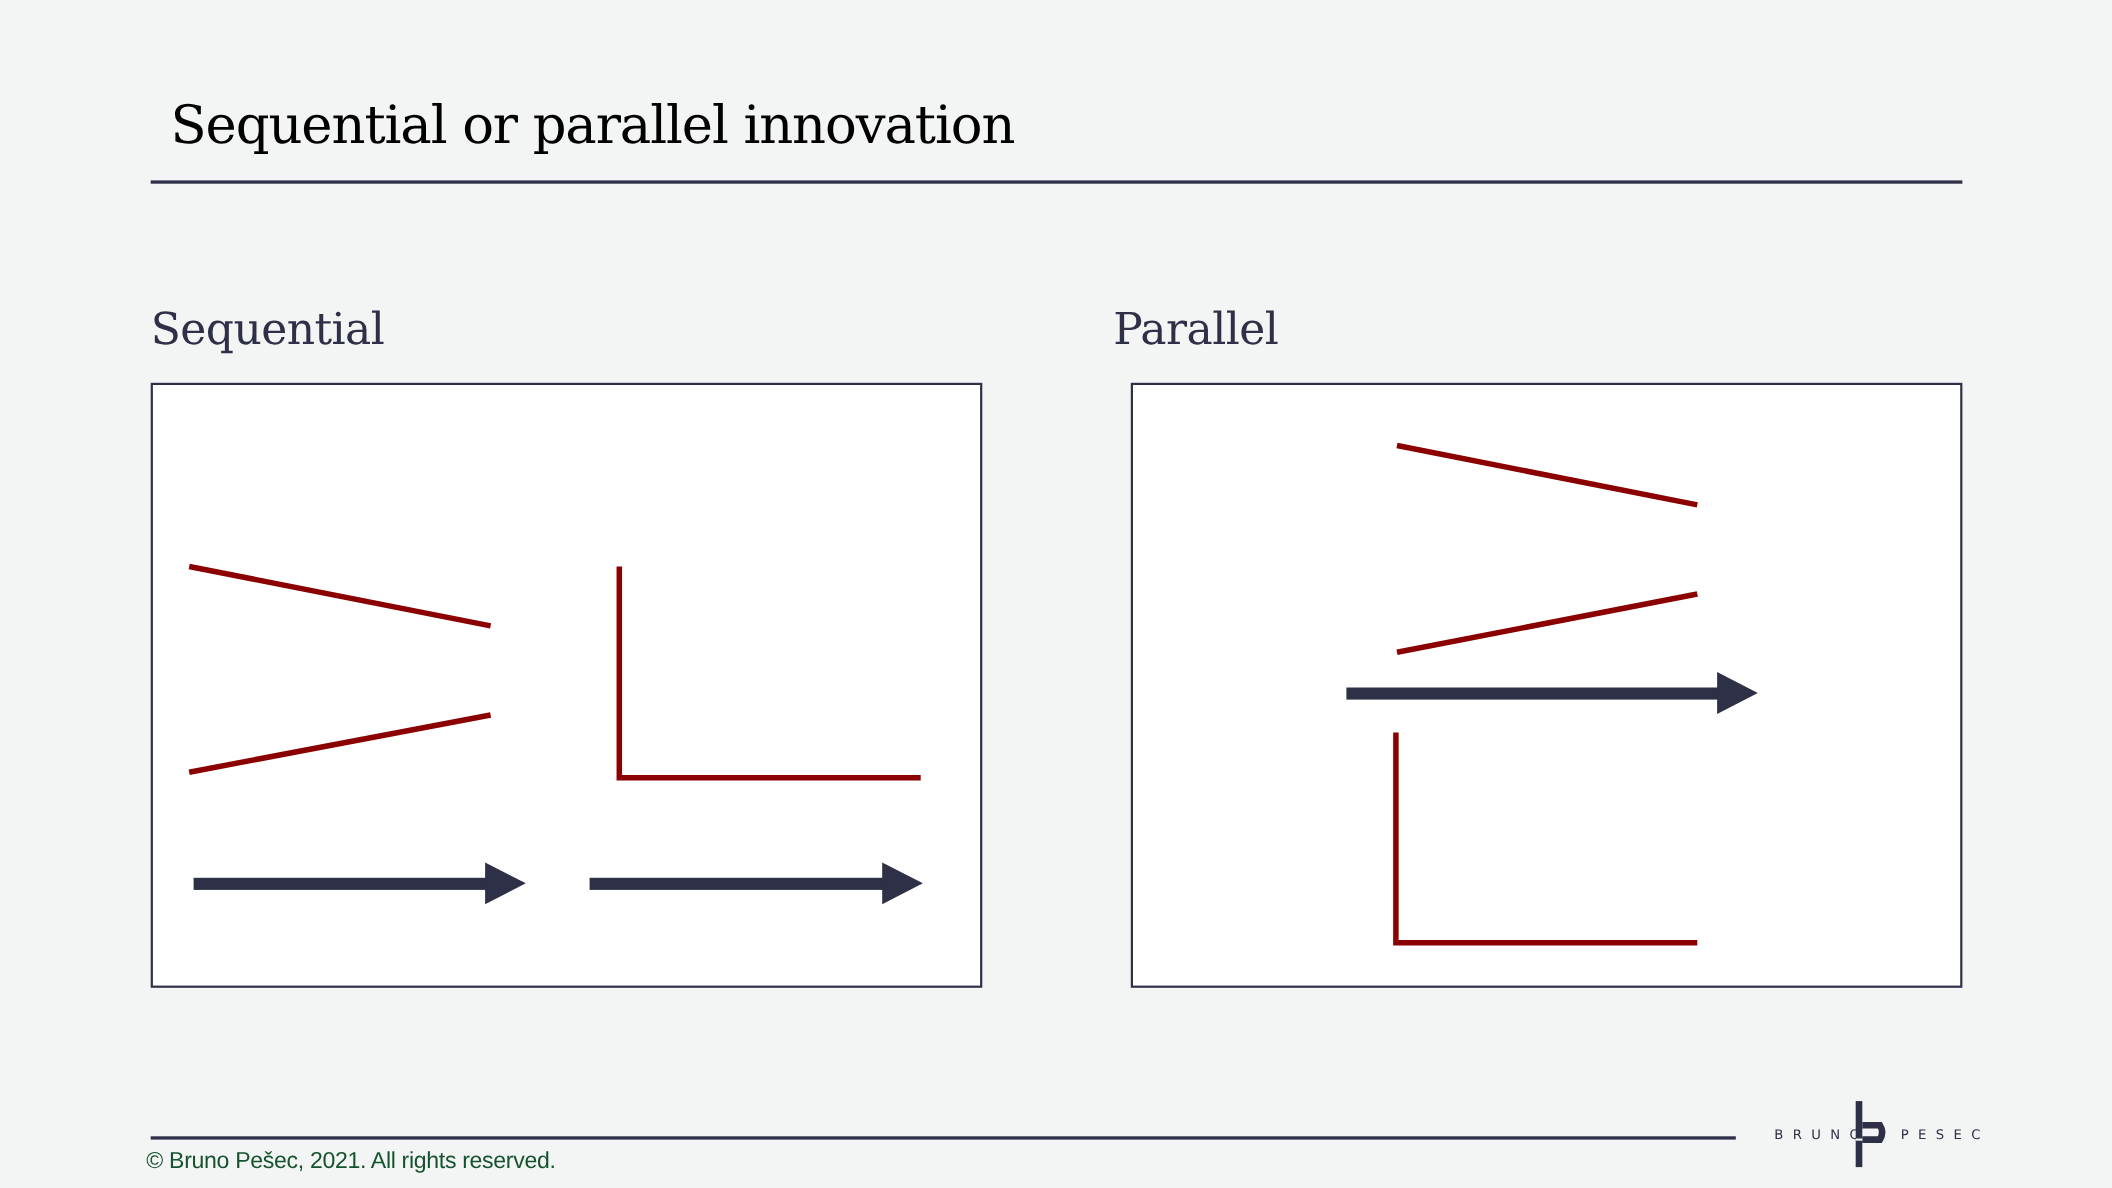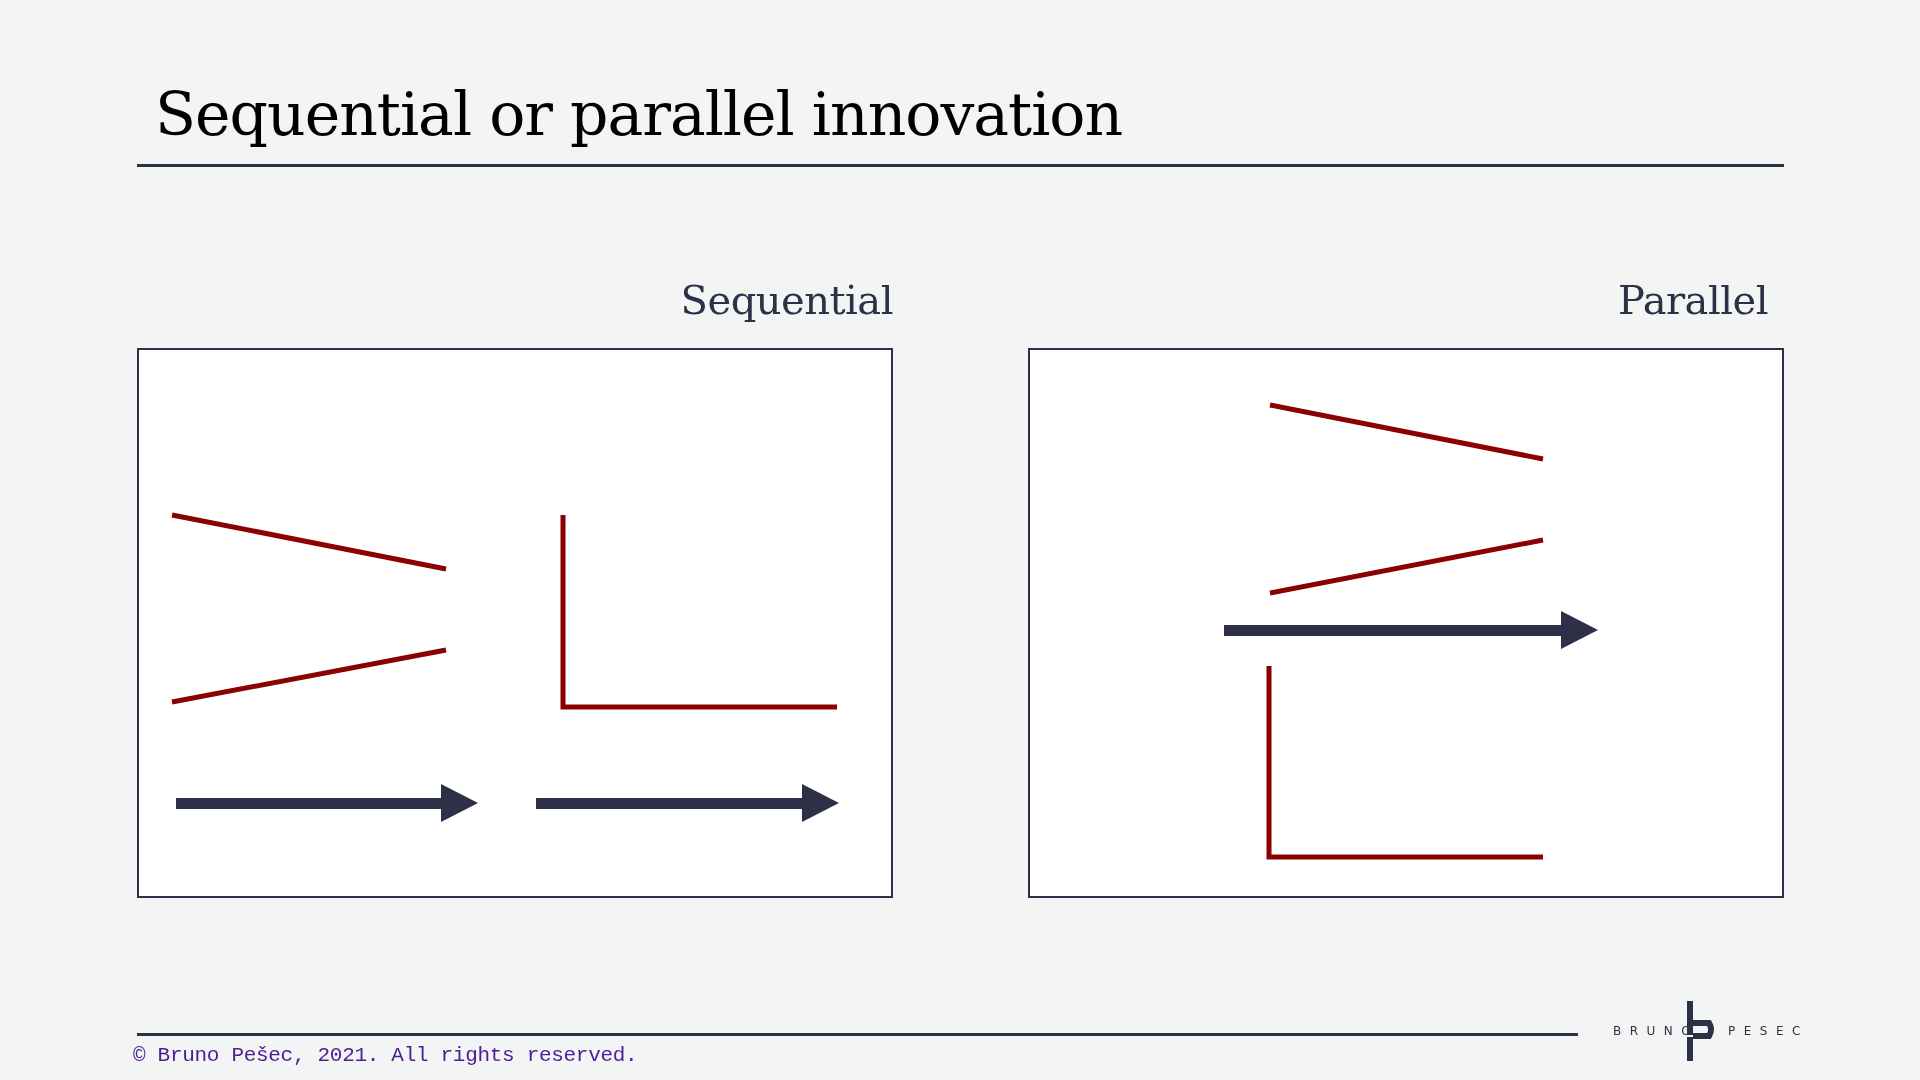--- a/index.html
+++ b/index.html
@@ -3,46 +3,46 @@
 <meta charset="utf-8">
 <style>
   html, body { margin: 0; padding: 0; }
   body {
     width: 1920px; height: 1080px; position: relative; overflow: hidden;
     background: #f3f4f4;
   }
   .title {
     position: absolute; left: 155px; top: 78px;
     font-family: "DejaVu Serif", "Liberation Serif", serif;
-    font-size: 60px; line-height: 72px; color: #000; white-space: nowrap;
+    font-size: 48px; line-height: 72px; color: #000; white-space: nowrap;
     letter-spacing: -1px;
   }
   .title-rule {
     position: absolute; left: 137px; top: 164px; width: 1647px; height: 3px;
     background: #2d3047;
   }
   .panel-label {
-    position: absolute; top: 270px; width: 756px; text-align: right;
+    position: absolute; top: 270px; width: 756px; text-align: left;
     font-family: "DejaVu Serif", "Liberation Serif", serif;
     font-size: 40px; line-height: 60px; color: #2d3047;
     letter-spacing: -0.5px;
   }
   .panel {
     position: absolute; top: 348px; width: 752px; height: 546px;
     background: #ffffff; border: 2px solid #2d3047;
   }
   .panel svg { position: absolute; left: -2px; top: -2px; }
   .footer-rule {
     position: absolute; left: 137px; top: 1033px; width: 1441px; height: 3px;
     background: #2d3047;
   }
   .footer-text {
     position: absolute; left: 133px; top: 1042px;
-    font-family: Liberation Mono, monospace;
-    font-size: 21px; line-height: 28px; color: #4c1d95; white-space: nowrap;
+    font-family: Liberation Sans, sans-serif;
+    font-size: 21px; line-height: 28px; color: #14532d; white-space: nowrap;
     letter-spacing: -0.3px;
   }
   .logo { position: absolute; left: 1605px; top: 995px; width: 200px; height: 75px; }
   .logo-word {
     position: absolute; top: 29px;
     font-family: "DejaVu Sans", "Liberation Sans", sans-serif;
     font-size: 12px; line-height: 14px; color: #2d3047; letter-spacing: 8.5px;
   }
   .logo svg { position: absolute; left: 0; top: 0; }
 </style>

